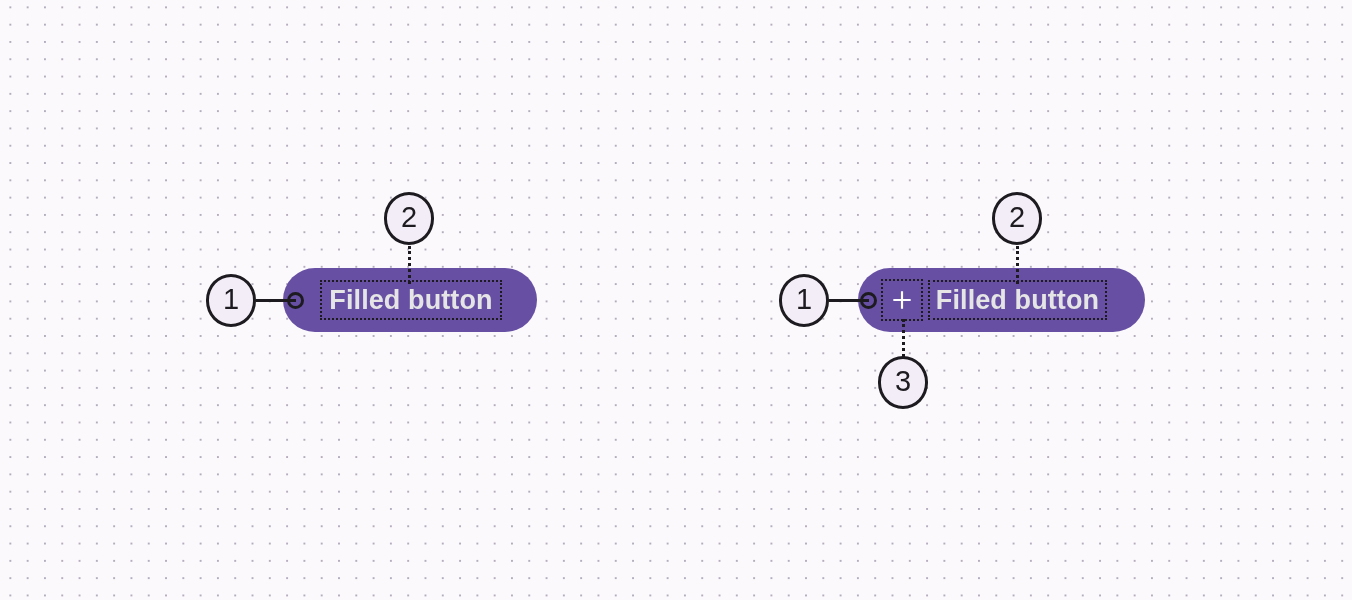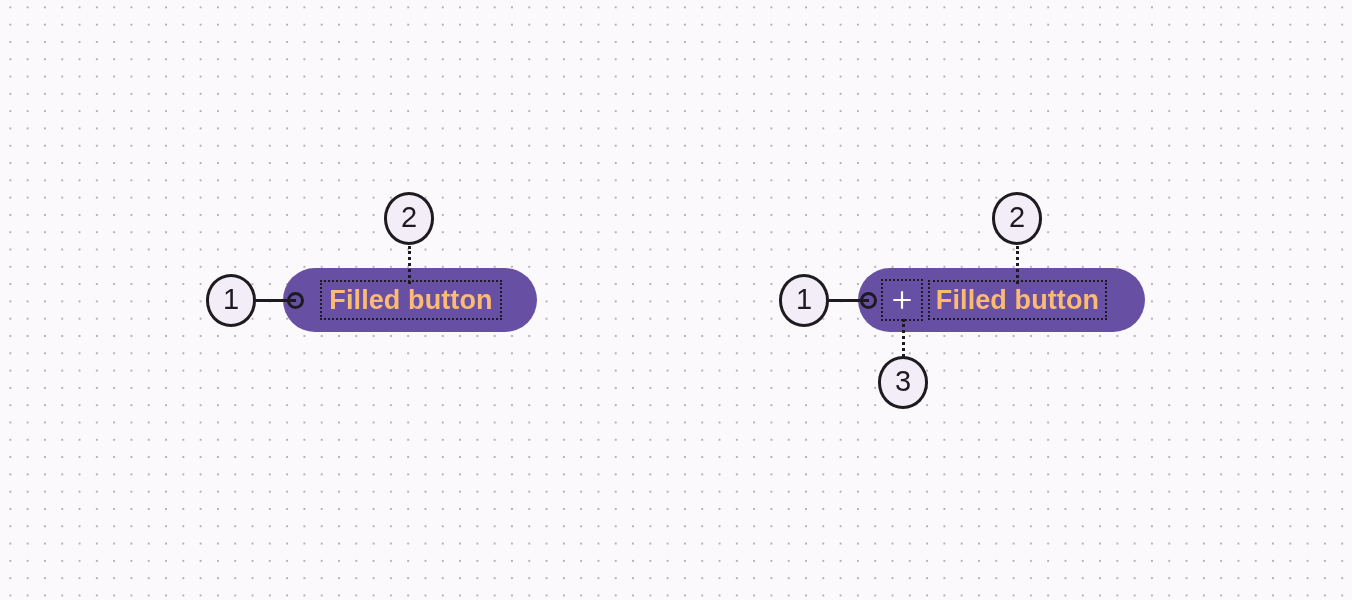--- a/index.html
+++ b/index.html
@@ -46,21 +46,21 @@
     padding: 0;
     margin: 0;
     font-family: "Liberation Sans", sans-serif;
   }
 
   .btn-label {
     position: absolute;
     display: flex;
     align-items: center;
     justify-content: center;
-    color: #fdba74;
+    color: #e5e5e5;
     font-size: 27px;
     font-weight: bold;
     letter-spacing: 0.1px;
     line-height: 1;
     outline: 2px dotted #1d1b20;
     outline-offset: 0px;
     white-space: nowrap;
   }
 
   .btn-icon {

